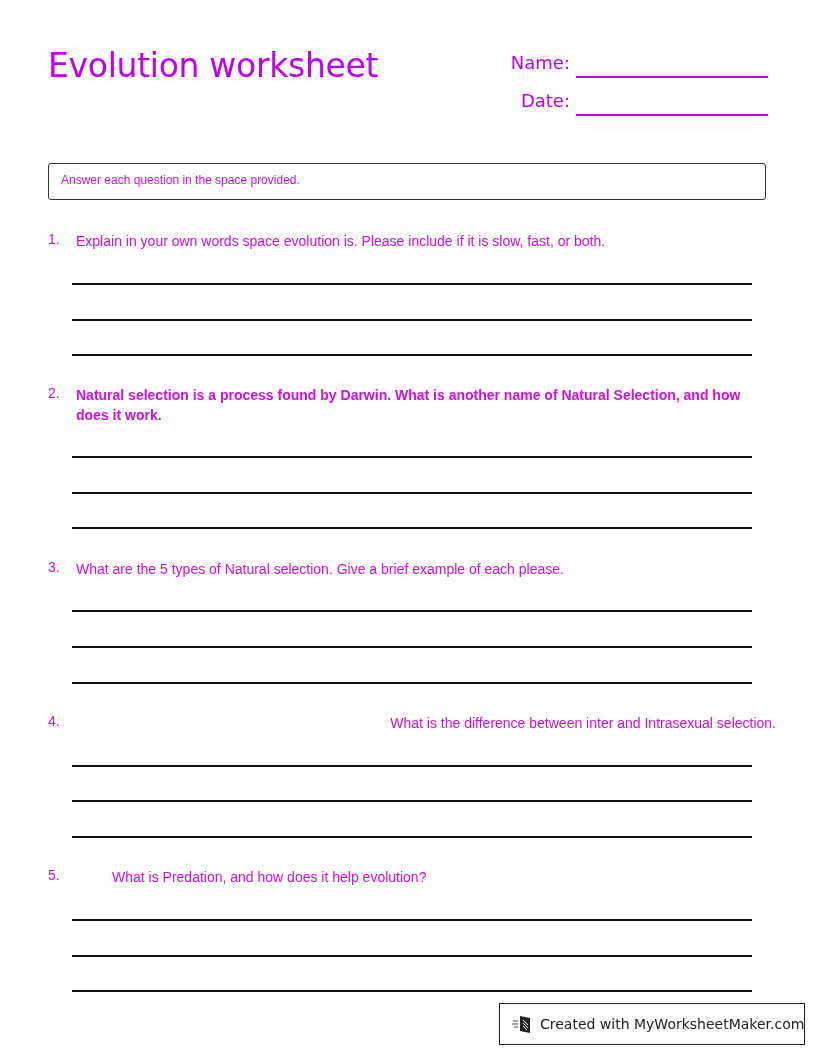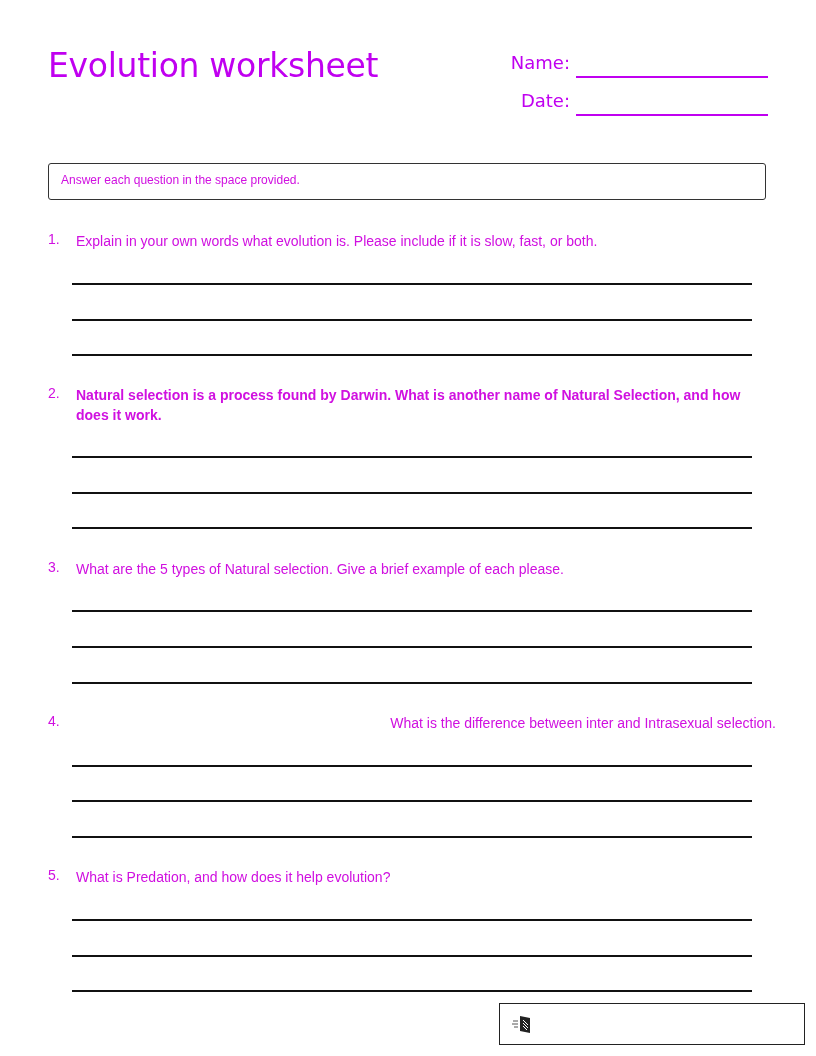--- a/index.html
+++ b/index.html
@@ -34,21 +34,21 @@
 
   <div class="field-label" style="left:490px; top:90px;">Date:</div>
   <div class="field-line" style="top:114px;"></div>
 
   <div class="instr-box">
     <div class="instr-text">Answer each question in the space provided.</div>
   </div>
 
   <div>
     <div class="q-num" style="top:231px;">1.</div>
-    <div class="q-text" style="top:231px;">Explain in your own words what evolution is. Please include if it is slow, fast, or both.</div>
+    <div class="q-text" style="top:231px;">Explain in your own words space evolution is. Please include if it is slow, fast, or both.</div>
     <div class="answer-line" style="top:283px;"></div>
     <div class="answer-line" style="top:319px;"></div>
     <div class="answer-line" style="top:354px;"></div>
   </div>
 
   <div>
     <div class="q-num" style="top:385px;">2.</div>
     <div class="q-text" style="top:385px;font-weight:bold;">Natural selection is a process found by Darwin. What is another name of Natural Selection, and how does it work.</div>
     <div class="answer-line" style="top:456px;"></div>
     <div class="answer-line" style="top:492px;"></div>
@@ -66,30 +66,31 @@
   <div>
     <div class="q-num" style="top:713px;">4.</div>
     <div class="q-text" style="top:713px;text-align:right;">What is the difference between inter and Intrasexual selection.</div>
     <div class="answer-line" style="top:765px;"></div>
     <div class="answer-line" style="top:800px;"></div>
     <div class="answer-line" style="top:836px;"></div>
   </div>
 
   <div>
     <div class="q-num" style="top:867px;">5.</div>
-    <div class="q-text" style="top:867px;">What is Predation, and how does it help evolution?</div>
+    <div class="q-text" style="top:867px;margin-left:36px;">What is Predation, and how does it help evolution?</div>
     <div class="answer-line" style="top:919px;"></div>
     <div class="answer-line" style="top:955px;"></div>
     <div class="answer-line" style="top:990px;"></div>
   </div>
 
   <div class="footer">
     <span class="footer-icon">
       <svg width="22" height="22" viewBox="0 0 22 22">
         <line x1="1" y1="8" x2="6" y2="8" stroke="#555" stroke-width="1"></line>
         <line x1="0" y1="11" x2="6" y2="11" stroke="#555" stroke-width="1"></line>
         <line x1="2" y1="14" x2="6" y2="14" stroke="#555" stroke-width="1"></line>
         <path d="M8 3 L18 5 L18 20 L8 18 Z" fill="#222"></path>
         <path d="M11 7 L16 12 M11 10 L16 15 M11 13 L15 17" stroke="#fff" stroke-width="1"></path>
       </svg>
     </span>
+    <span class="footer-text">Created with MyWorksheetMaker.com</span>
   </div>
 </div>
 
 </body></html>

